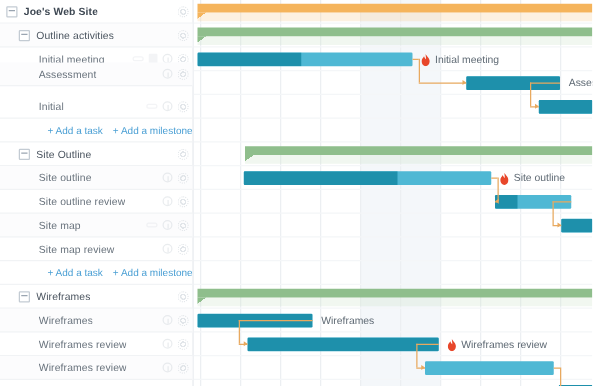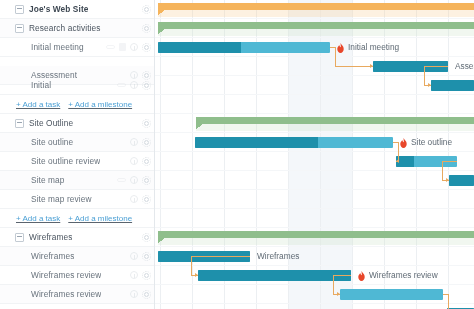--- a/index.html
+++ b/index.html
@@ -31,21 +31,21 @@
   .twisty:after{
     content:"";position:absolute;left:1px;right:1px;top:2px;height:1px;background:#9aa5b1;
   }
   .rlabel{
     white-space:nowrap;overflow:hidden;text-overflow:ellipsis;
     font-size:8.3px;letter-spacing:.1px;
   }
   .lvl0 .rlabel{color:#3d4752;font-weight:bold;}
   .lvl1 .rlabel{color:#4a545f;}
   .lvl2 .rlabel{color:#69737d;}
-  .lvl0{padding-left:15px;}
+  .lvl0{padding-left:5px;}
   .lvl1{padding-left:15px;}
   .lvl2{padding-left:31px;}
   .lvl0 .twisty,.lvl1 .twisty{margin-right:5px;}
 
   .rowicons{margin-left:auto;display:flex;align-items:center;gap:4px;padding-right:4px;}
   .ic{opacity:.30;display:inline-block;}
   .ic-info{
     width:8px;height:8px;border:1px solid #b9c2ca;border-radius:50%;
     position:relative;box-sizing:border-box;
   }
@@ -58,23 +58,22 @@
   }
   .ic-gear:before{
     content:"";position:absolute;inset:0;border-radius:50%;
     border:1.1px dotted #ccd3d9;box-sizing:border-box;
   }
   .ic-note{width:7px;height:8px;background:#d6dce1;border-radius:1px;}
   .ic-link{width:9px;height:4px;border:1px solid #d6dce1;border-radius:2px;box-sizing:border-box;}
 
   .addrow{
     position:absolute;left:0;width:155px;height:19px;display:flex;align-items:center;
-    padding-left:16px;box-sizing:border-box;gap:8px;
+    padding-left:38px;box-sizing:border-box;gap:8px;
     border-bottom:1px solid #f1f3f5;
-    text-decoration:underline;
   }
   .addlink{color:#4a9fd4;font-size:8px;white-space:nowrap;cursor:pointer;}
 
   
   #right{position:relative;width:319px;height:309px;flex:0 0 319px;background:#fff;overflow:hidden;}
   #grid{position:absolute;inset:0;}
   .vline{position:absolute;top:0;bottom:0;width:1px;background:#eceff2;}
   .weekend{position:absolute;top:0;bottom:0;background:#f4f7fa;}
   .hline{position:absolute;left:0;right:0;height:1px;background:#f4f6f8;}
 
@@ -125,35 +124,35 @@
   <div id="left">
       <div class="row lvl0" style="top: 0px;">
         <span class="twisty"></span>
         <span class="rlabel">Joe's Web Site</span>
         <span class="rowicons">
           <span class="ic ic-gear"></span>
         </span>
       </div>
       <div class="row lvl1 alt" style="top: 19px;">
         <span class="twisty"></span>
-        <span class="rlabel">Research activities</span>
+        <span class="rlabel">Outline activities</span>
         <span class="rowicons">
           <span class="ic ic-gear"></span>
         </span>
       </div>
       <div class="row lvl2" style="top: 38px;">
         <span class="rlabel">Initial meeting</span>
         <span class="rowicons">
           <span class="ic ic-link"></span>
           <span class="ic ic-note"></span>
           <span class="ic ic-info"></span>
           <span class="ic ic-gear"></span>
         </span>
       </div>
-      <div class="row lvl2 alt" style="top: 66px;">
+      <div class="row lvl2 alt" style="top: 50px;">
         <span class="rlabel">Assessment</span>
         <span class="rowicons">
           <span class="ic ic-info"></span>
           <span class="ic ic-gear"></span>
         </span>
       </div>
       <div class="row lvl2" style="top: 76px;">
         <span class="rlabel">Initial</span>
         <span class="rowicons">
           <span class="ic ic-link"></span>

